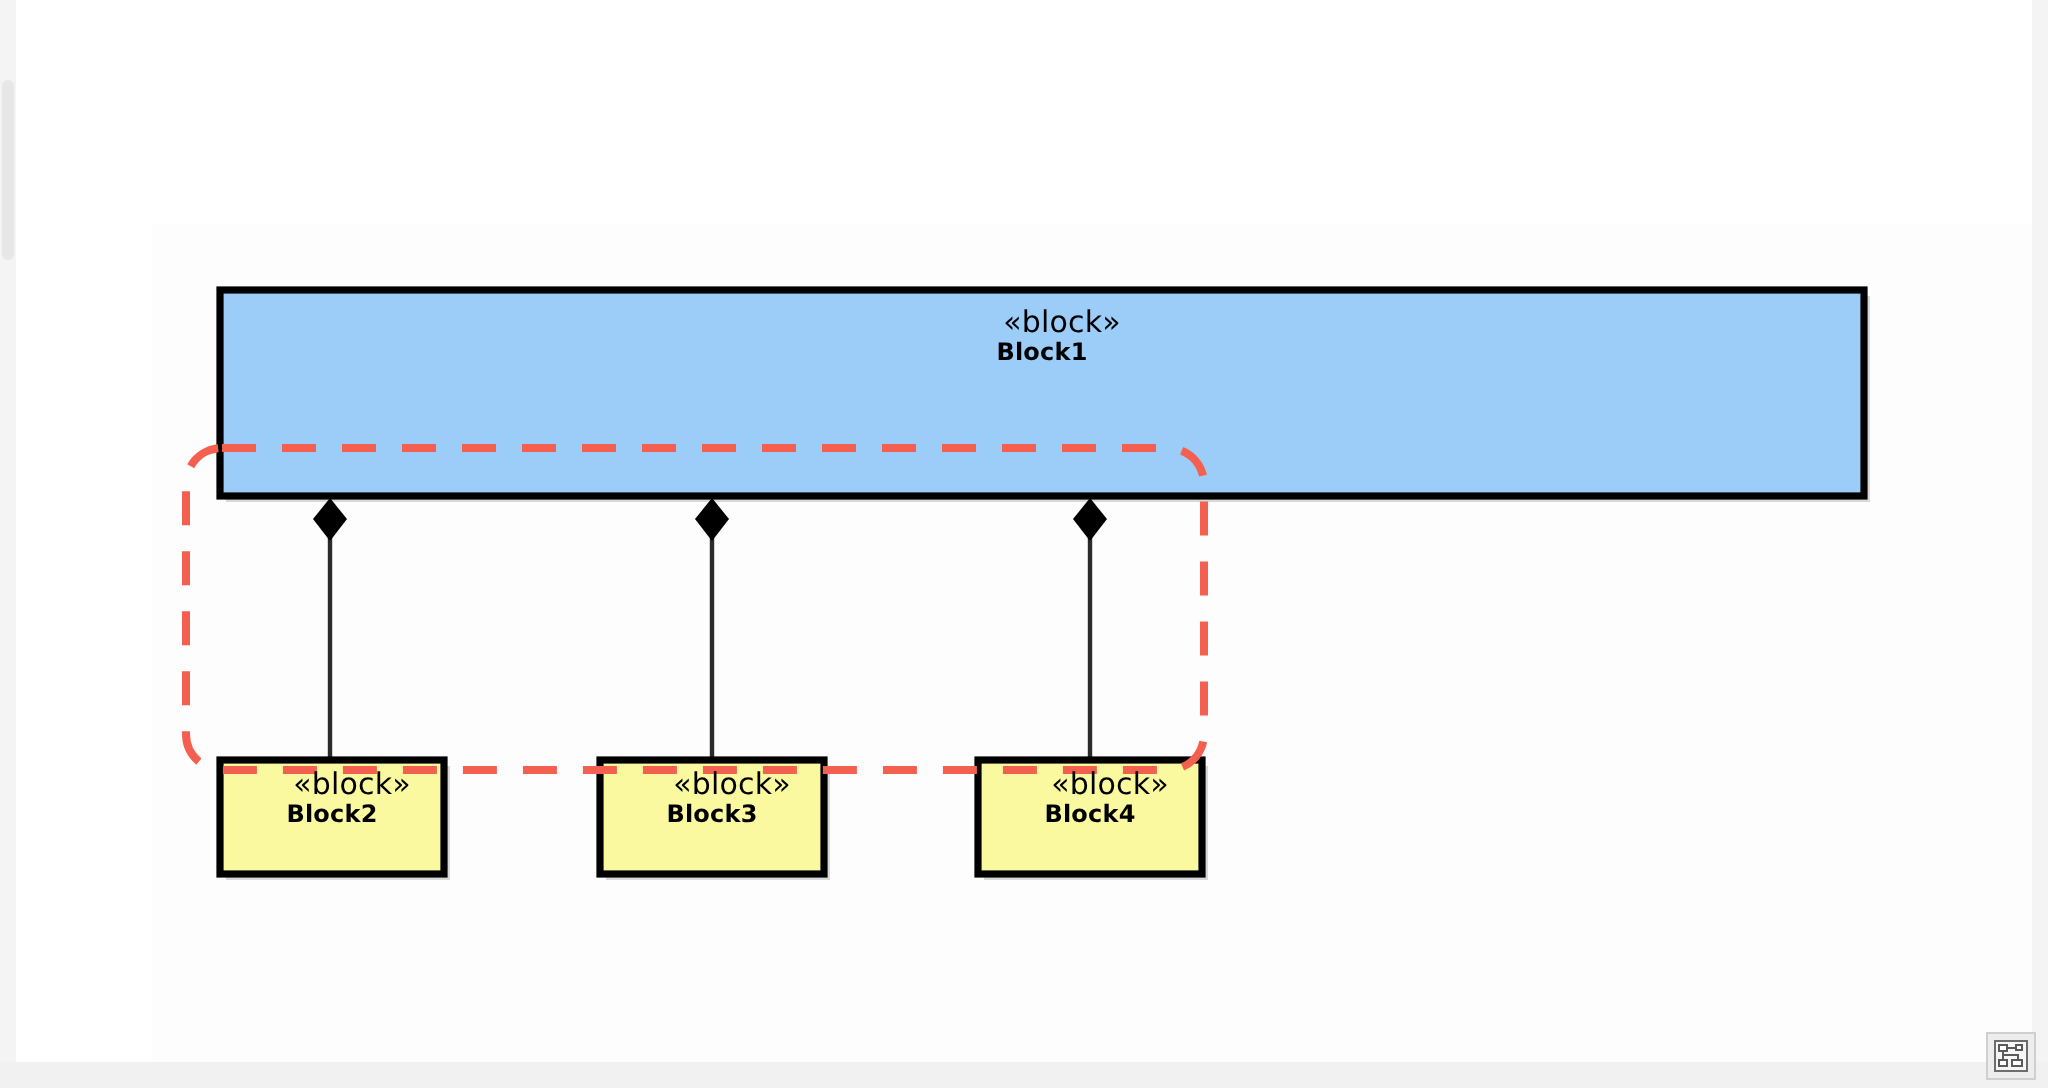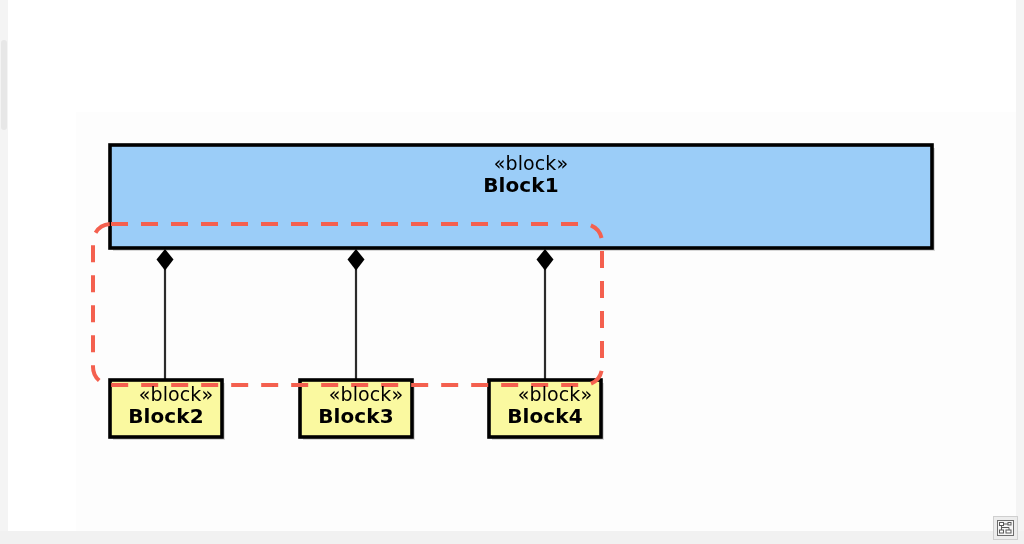--- a/index.html
+++ b/index.html
@@ -49,27 +49,27 @@
   }
 
   .node-label {
     position: absolute;
     text-align: center;
     pointer-events: none;
     color: #000000;
     line-height: 1.12;
   }
   .node-stereotype {
-    font-size: 19px;
+    font-size: 15px;
     font-weight: 400;
     letter-spacing: 0.1px;
     padding-left: 20px;
   }
   .node-name {
-    font-size: 20px;
+    font-size: 12px;
     font-weight: 700;
     letter-spacing: 0.1px;
   }
 
   
   #outline-toggle-button {
     position: absolute;
     left: 993px;
     top: 516px;
     width: 25px;

